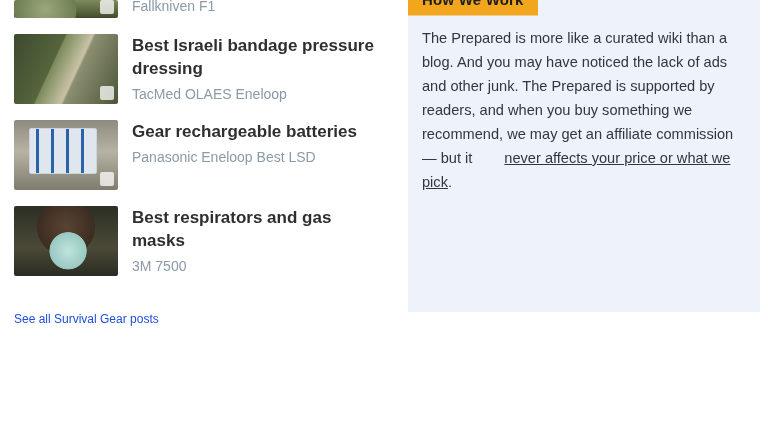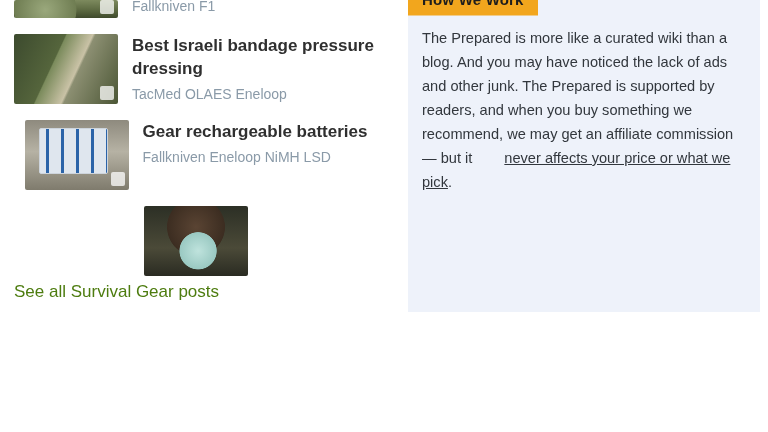--- a/index.html
+++ b/index.html
@@ -119,30 +119,30 @@
     margin: 0;
   }
   .item-sub {
     font-size: 14px;
     line-height: 20px;
     color: #8a9aa8;
     margin: 4px 0 0 0;
   }
 
   .see-all {
-    margin: 6px 0 0 0;
-    font-size: 17px;
-    color: #4d7c0f;
+    margin: 36px 0 0 0;
+    font-size: 12px;
+    color: #1d4ed8;
     text-decoration: none;
     display: inline-block;
   }
 
   
   .row-gap-1 { margin-top: 0px; }
-  .row-gap  { margin-top: 16px; justify-content: center; }
+  .row-gap  { margin-top: 16px; }
 
   
   .right-col {
     position: absolute;
     left: 408px;
     top: -18px;
     width: 352px;
     height: 330px;
     background: #eef2fa;
     box-sizing: border-box;
@@ -211,26 +211,30 @@
           <div class="item-sub">TacMed OLAES Eneloop</div>
         </div>
       </li>
 
       <li class="list-item row-gap">
         <div class="thumb th-battery">
           <span class="badge"></span>
         </div>
         <div class="item-text">
           <div class="item-title">Gear rechargeable batteries</div>
-          <div class="item-sub">Fallkniven Eneloop NiMH LSD</div>
+          <div class="item-sub">Panasonic Eneloop Best LSD</div>
         </div>
       </li>
 
       <li class="list-item row-gap">
         <div class="thumb th-respirator"></div>
+        <div class="item-text">
+          <div class="item-title">Best respirators and gas masks</div>
+          <div class="item-sub">3M 7500</div>
+        </div>
       </li>
     </ul>
 
     <a class="see-all" href="#">See all Survival Gear posts</a>
   </div>
 
   <div class="right-col">
     <div class="how-tab">How We Work</div>
     <div class="how-body">
       <span>The Prepared is more like a curated wiki than a blog. And you may have noticed the lack of ads and other junk. The Prepared is supported by readers, and when you buy something we recommend, we may get an affiliate commission — but it </span><a href="#">never affects your price or what we pick</a><span>.</span>

